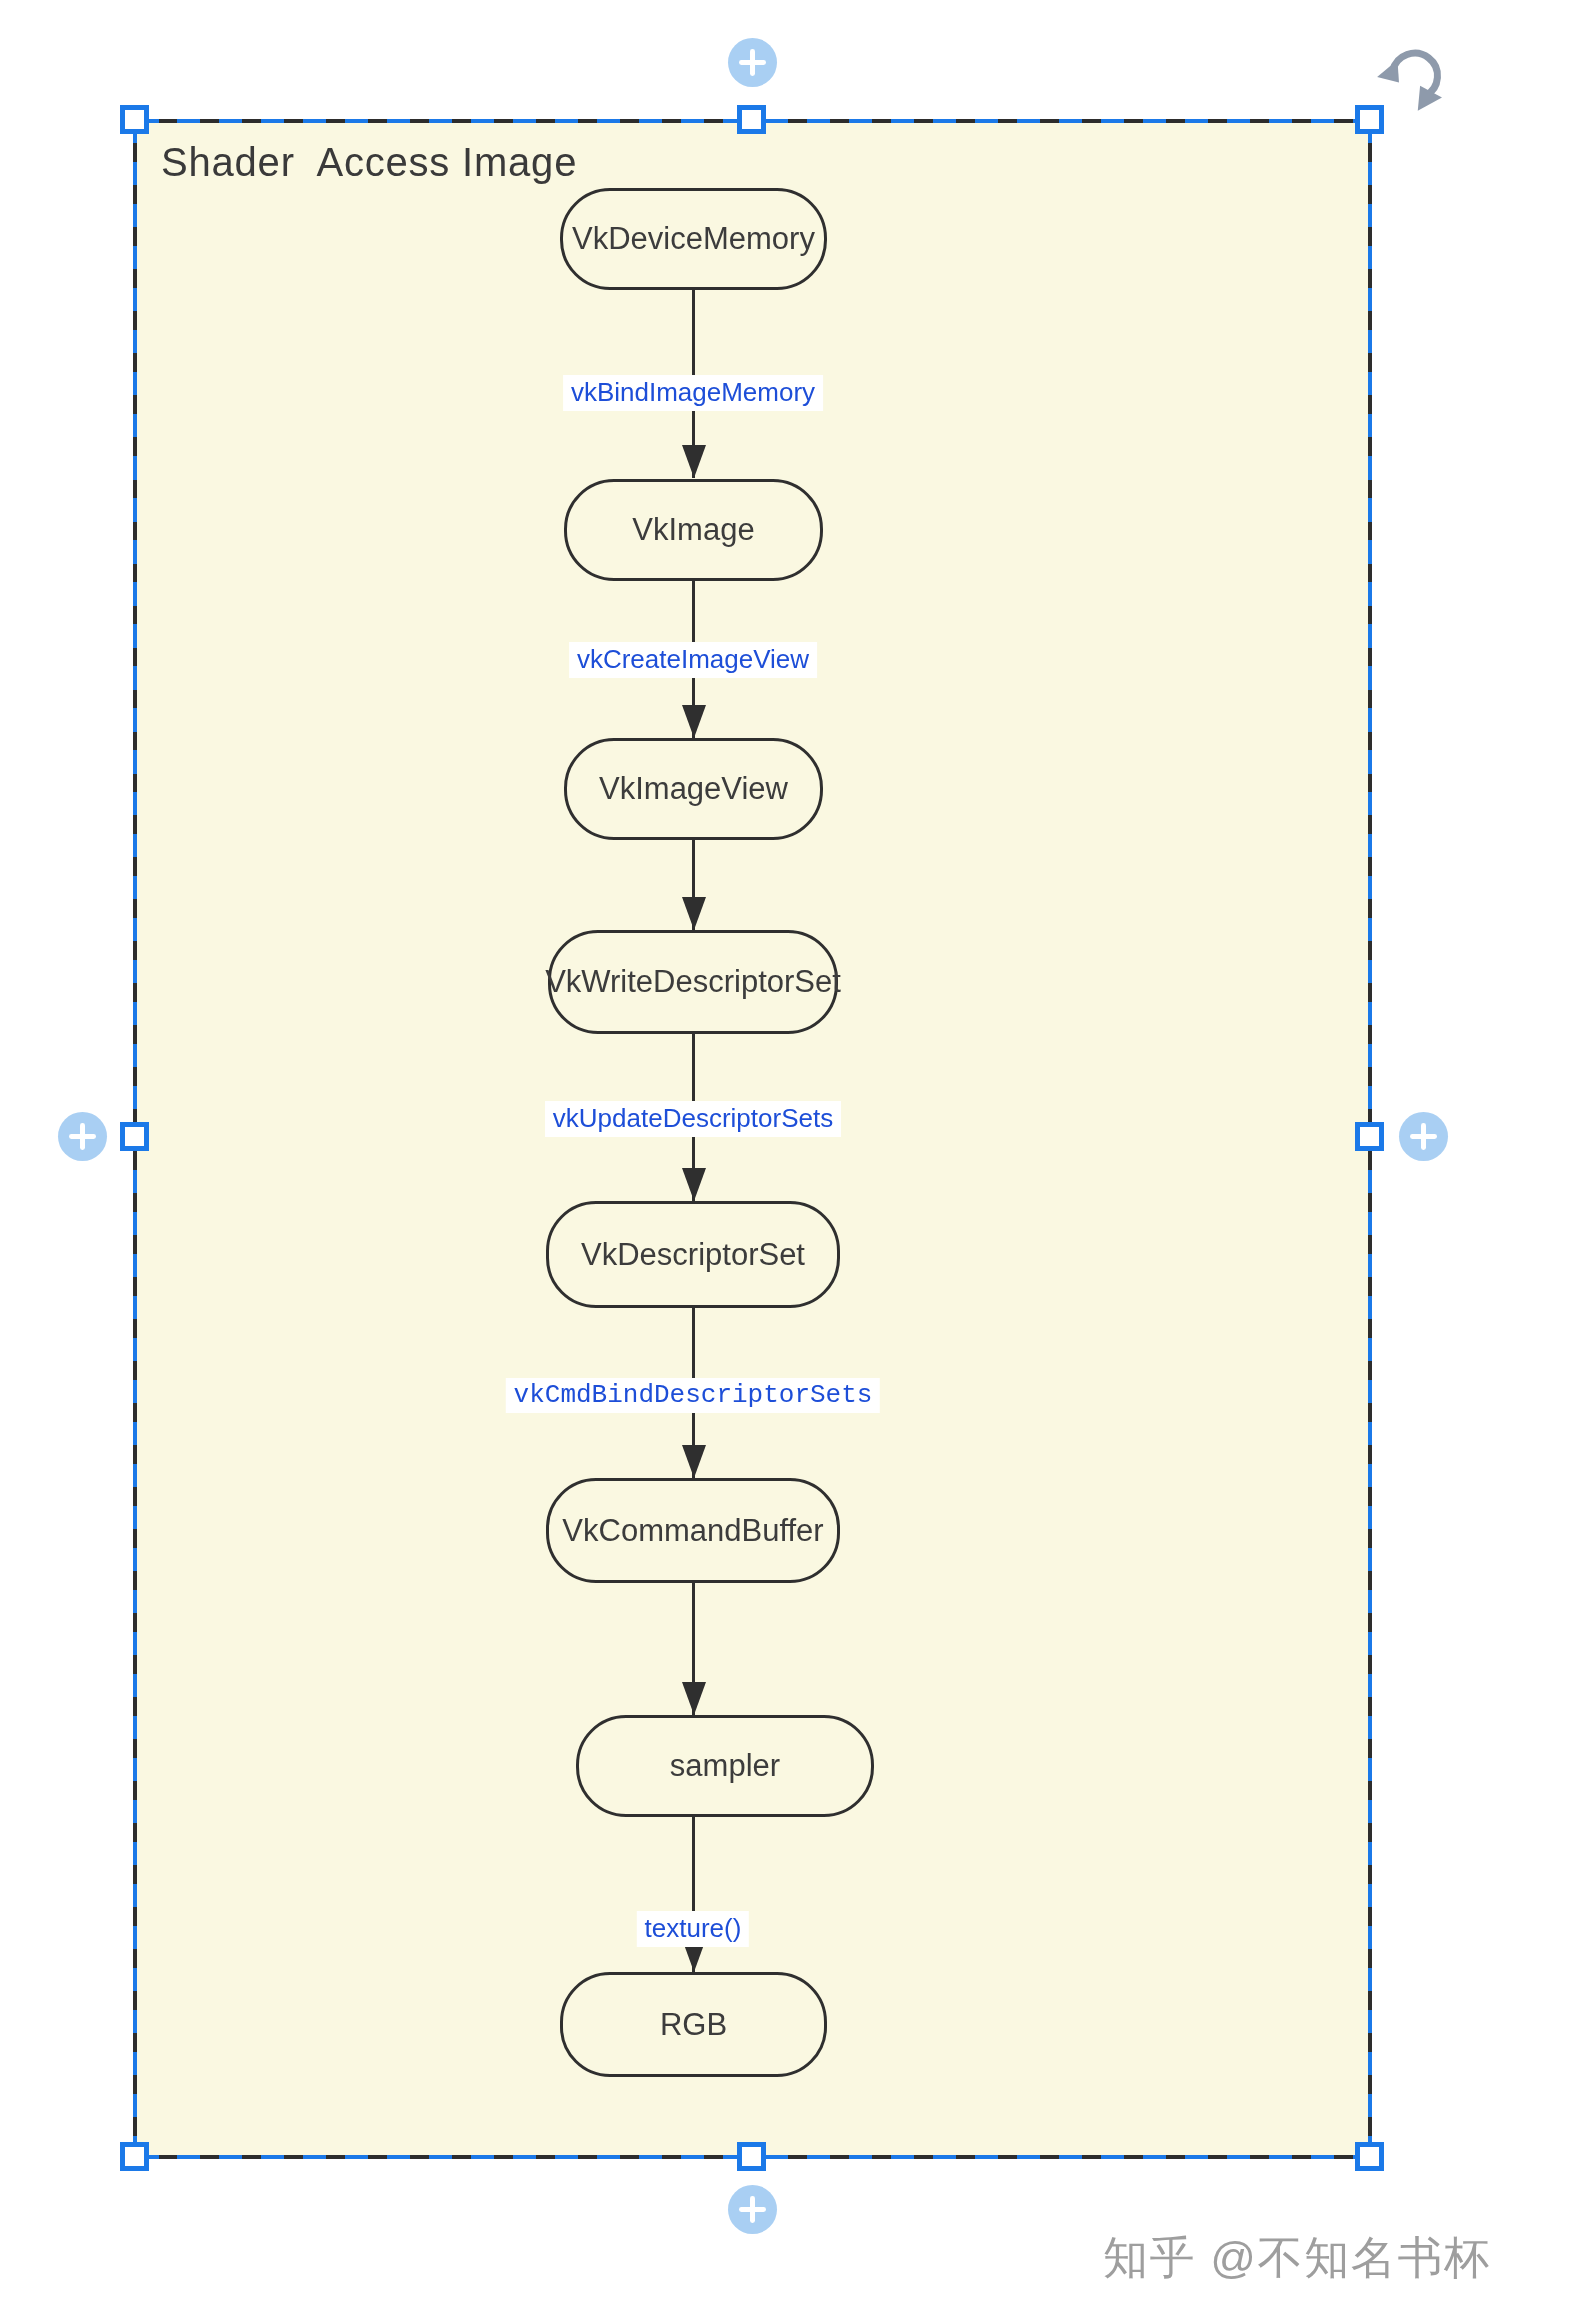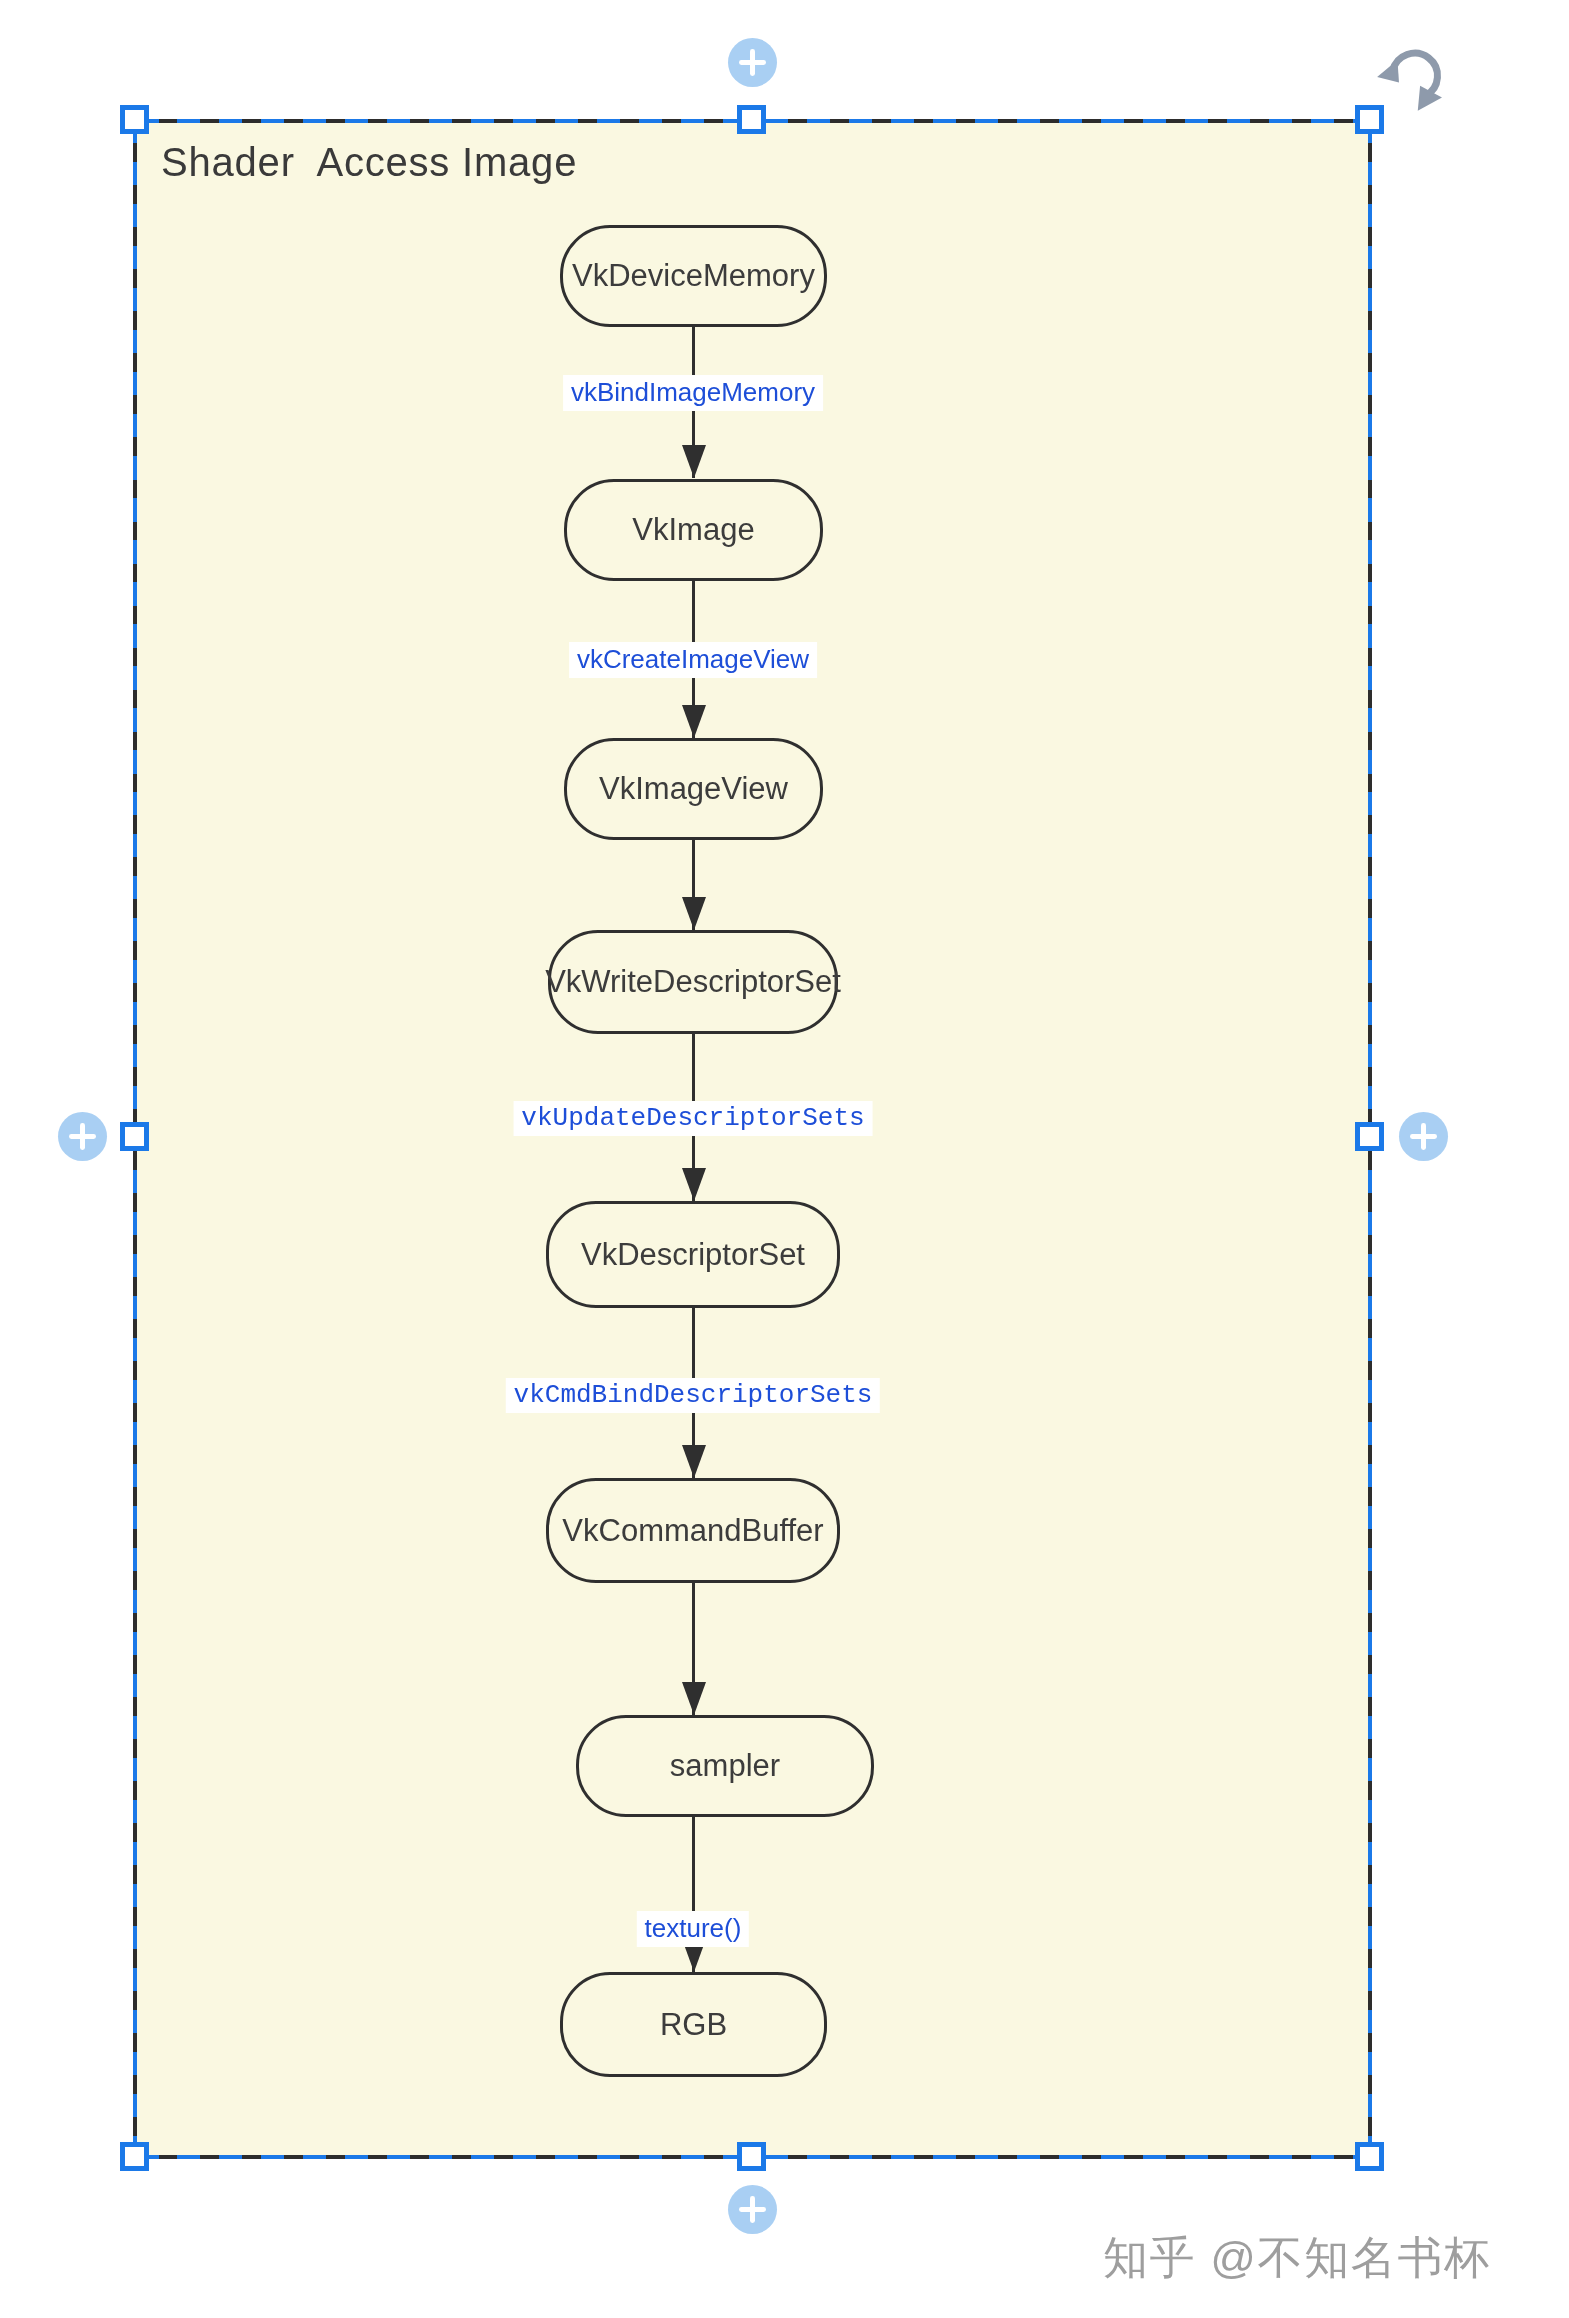--- a/index.html
+++ b/index.html
@@ -110,40 +110,40 @@
     letter-spacing:1.6px;
   }
 </style>
 </head>
 <body>
 
 <div class="group-box">
   <div class="group-title">Shader  Access Image</div>
 </div>
 
-<div class="node" style="left:560px; top:188px;  width:267px; height:102px;margin-top:37px;">VkDeviceMemory</div>
+<div class="node" style="left:560px; top:188px;  width:267px; height:102px;">VkDeviceMemory</div>
 <div class="node" style="left:564px; top:479px;  width:259px; height:102px;">VkImage</div>
 <div class="node" style="left:564px; top:738px;  width:259px; height:102px;">VkImageView</div>
 <div class="node" style="left:548px; top:930px; width:290px; height:104px;">VkWriteDescriptorSet</div>
 <div class="node" style="left:546px; top:1201px; width:294px; height:107px;">VkDescriptorSet</div>
 <div class="node" style="left:546px; top:1478px; width:294px; height:105px;">VkCommandBuffer</div>
 <div class="node" style="left:576px; top:1715px; width:298px; height:102px;">sampler</div>
 <div class="node" style="left:560px; top:1972px; width:267px; height:105px;">RGB</div>
 
 <div class="arrow" style="top:290px;  height:188px;"></div>
 <div class="arrow" style="top:581px;  height:157px;"></div>
 <div class="arrow" style="top:840px; height:90px;"></div>
 <div class="arrow" style="top:1034px; height:167px;"></div>
 <div class="arrow" style="top:1308px; height:170px;"></div>
 <div class="arrow" style="top:1583px; height:132px;"></div>
 <div class="arrow" style="top:1817px; height:155px;"></div>
 
 <div class="edge-label" style="top:375px;">vkBindImageMemory</div>
 <div class="edge-label" style="top:642px;">vkCreateImageView</div>
-<div class="edge-label" style="top:1101px;font-family:Liberation Mono, monospace;">vkUpdateDescriptorSets</div>
+<div class="edge-label" style="top:1101px;">vkUpdateDescriptorSets</div>
 <div class="edge-label" style="top:1378px;font-family:Liberation Mono, monospace;">vkCmdBindDescriptorSets</div>
 <div class="edge-label" style="top:1911px;">texture()</div>
 
 <div class="sel-edge h top"></div>
 <div class="sel-edge h bottom"></div>
 <div class="sel-edge v left"></div>
 <div class="sel-edge v right"></div>
 
 <div class="handle" style="left:120px;  top:105px;"></div>
 <div class="handle" style="left:737px;  top:105px;"></div>

